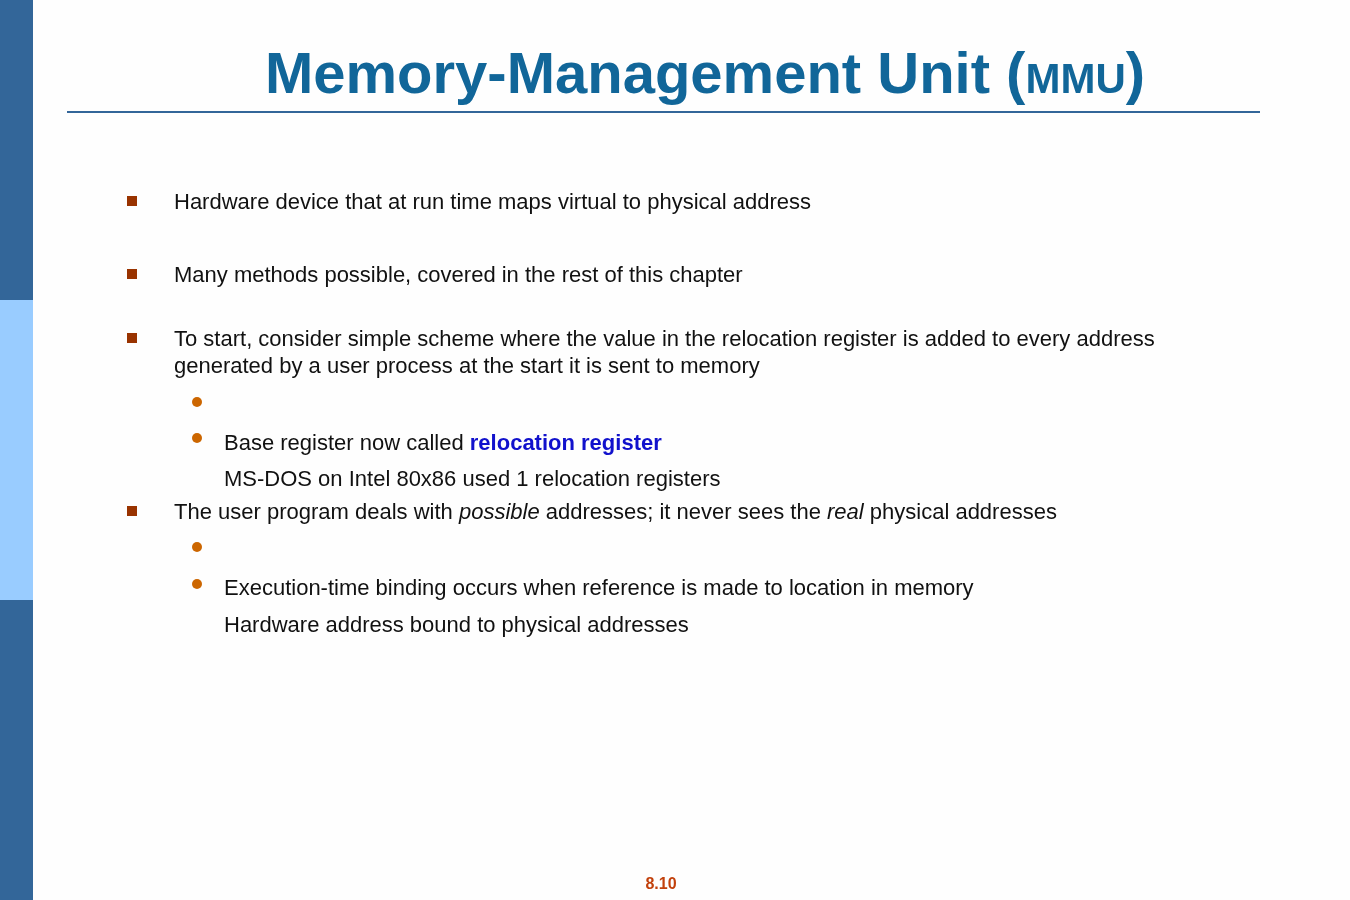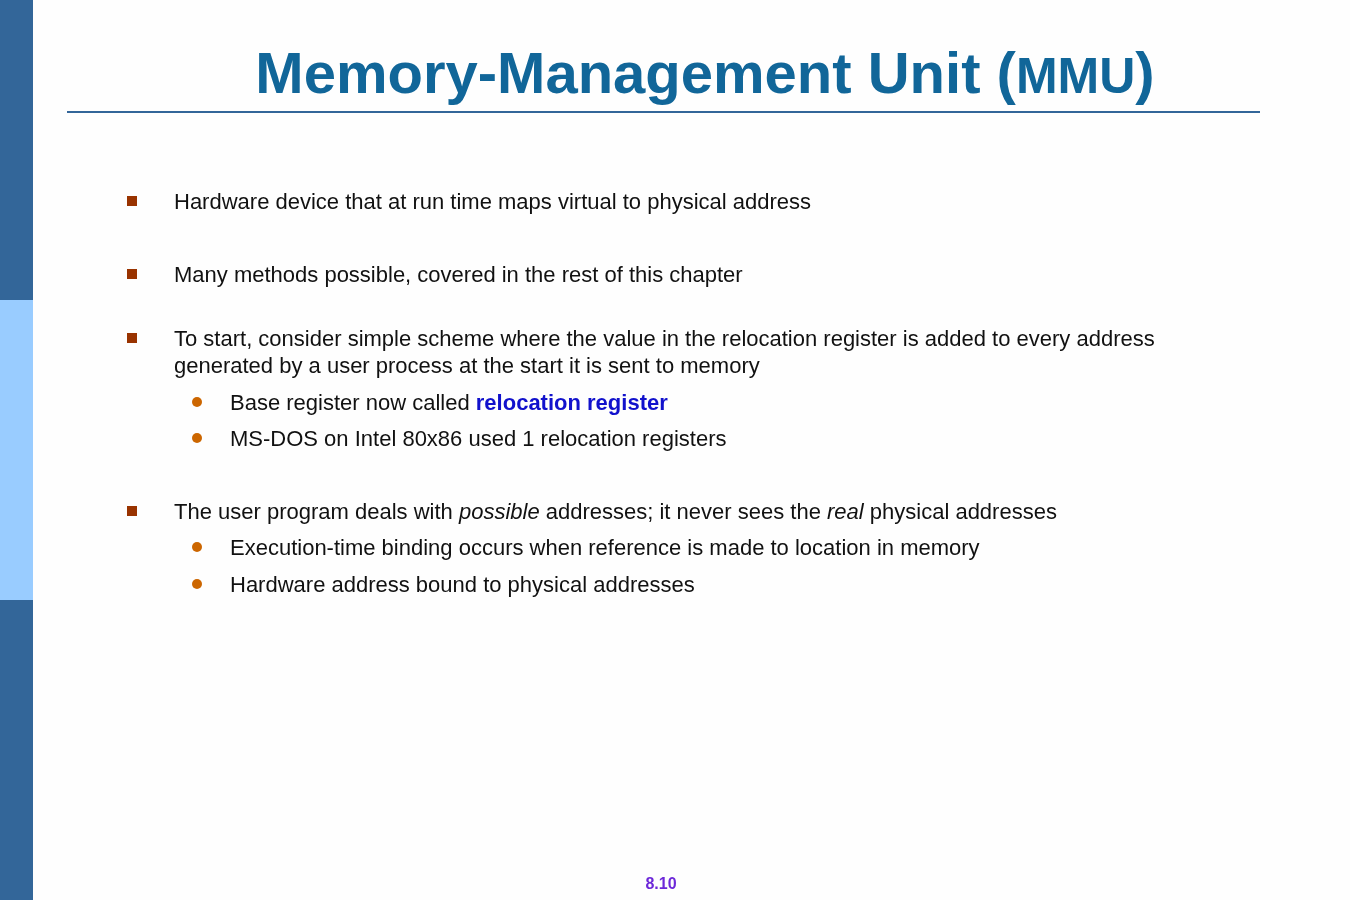--- a/index.html
+++ b/index.html
@@ -14,41 +14,41 @@
     .seg-top { top: 0; height: 300px; background: #336699; }
     .seg-mid { top: 300px; height: 300px; background: #99ccff; }
     .seg-bot { top: 600px; height: 300px; background: #336699; }
 
     .title {
       position: absolute; left: 33px; width: 1350px; top: 38px;
       text-align: center; margin: 0; padding: 0;
       font-size: 58px; font-weight: bold; color: #116699; line-height: 70px;
       left: 30px; width: 1350px;
     }
-    .title .sc { font-size: 50px; }
+    .title .sc { font-size: 42px; }
     .rule {
       position: absolute; left: 67px; top: 111px; width: 1193px; height: 2px;
       background: #336699;
     }
 
     .item { position: absolute; left: 0; font-size: 22px; line-height: 27px; white-space: nowrap; }
     .item .text { position: absolute; left: 174px; top: 0; }
     .sq {
       position: absolute; left: 127px; width: 10px; height: 10px; background: #993300;
     }
     .dot {
       position: absolute; left: 192px; width: 10px; height: 10px; border-radius: 50%; background: #cc6600;
     }
-    .sub .text { left: 230px; }
+    .sub .text { left: 224px; margin-top: 40px; }
     .hl { color: #1111cc; font-weight: bold; }
     .em { font-style: italic; }
 
     .footer {
       position: absolute; top: 875px; left: 611px; width: 100px; text-align: center;
-      font-size: 16px; font-weight: bold; color: #6d28d9;
+      font-size: 16px; font-weight: bold; color: #c2410c;
     }
   </style>
 </head>
 <body>
 
 <div class="sidebar">
   <div class="seg seg-top"></div>
   <div class="seg seg-mid"></div>
   <div class="seg seg-bot"></div>
 </div>

